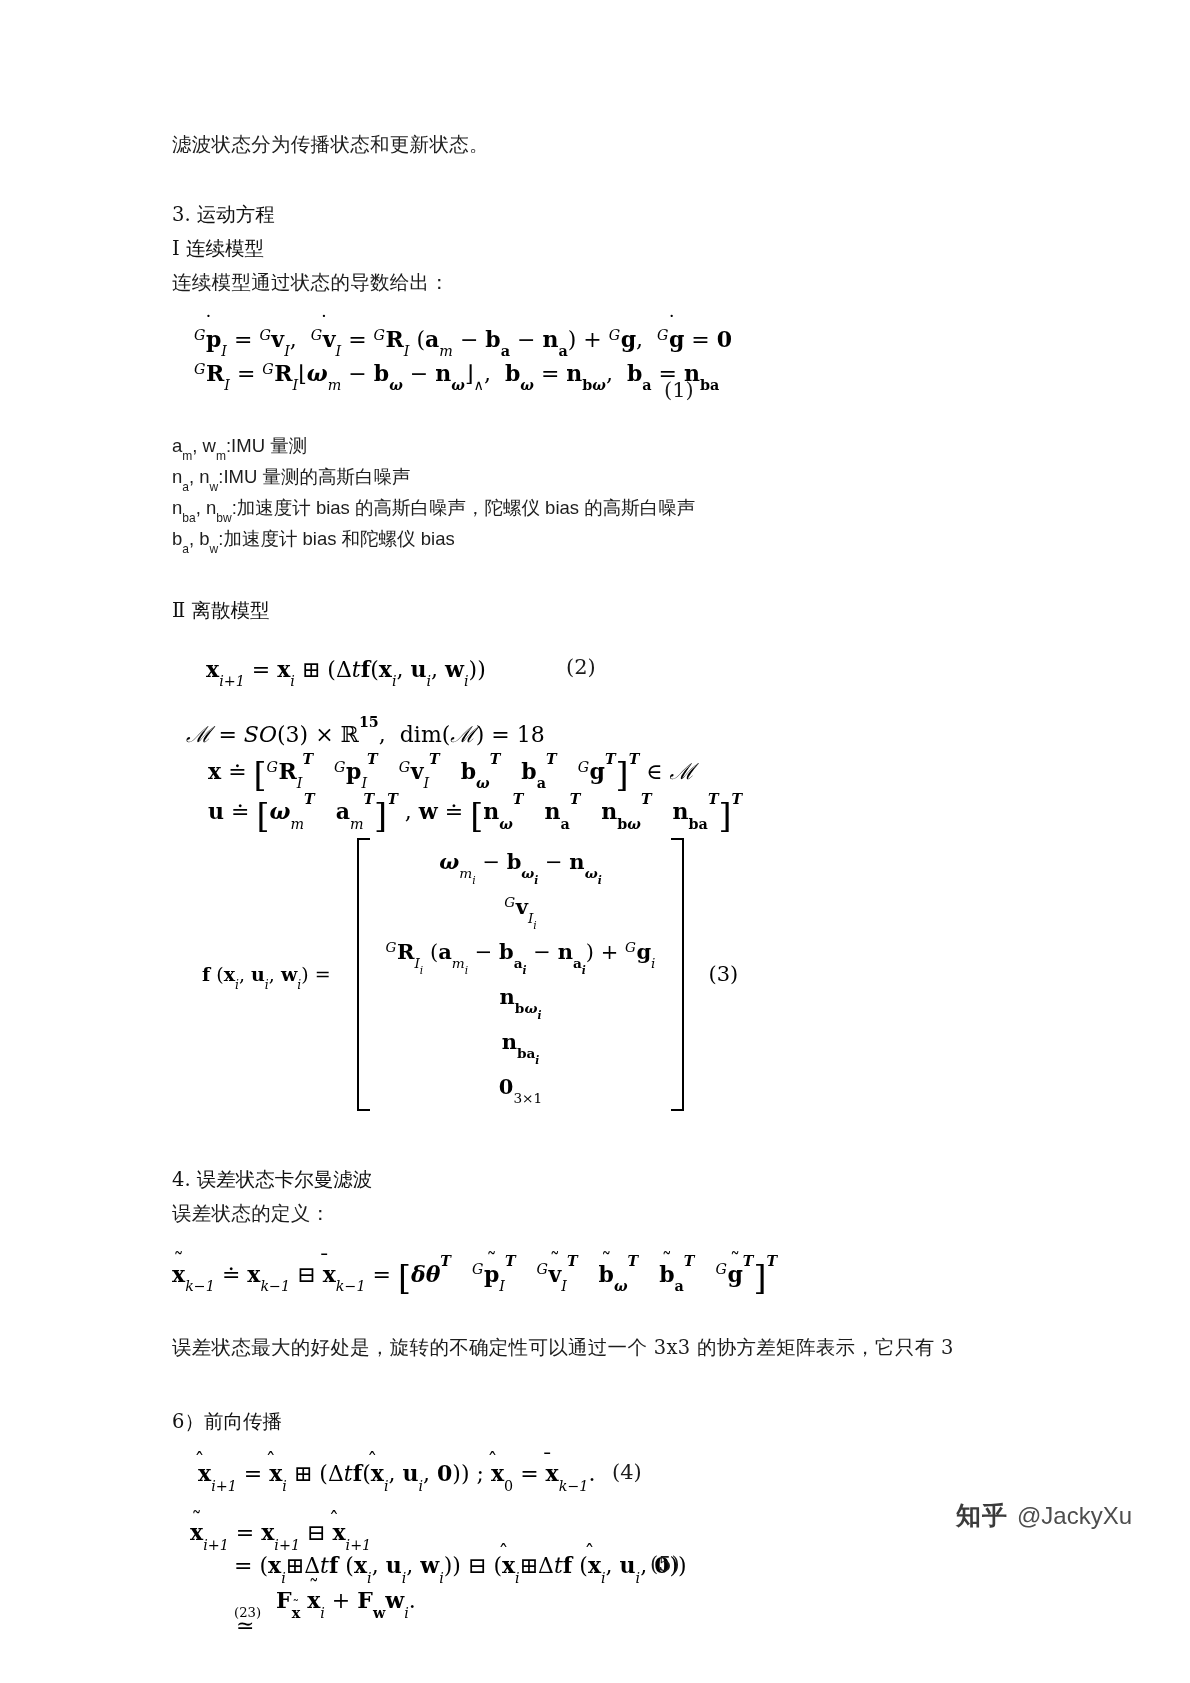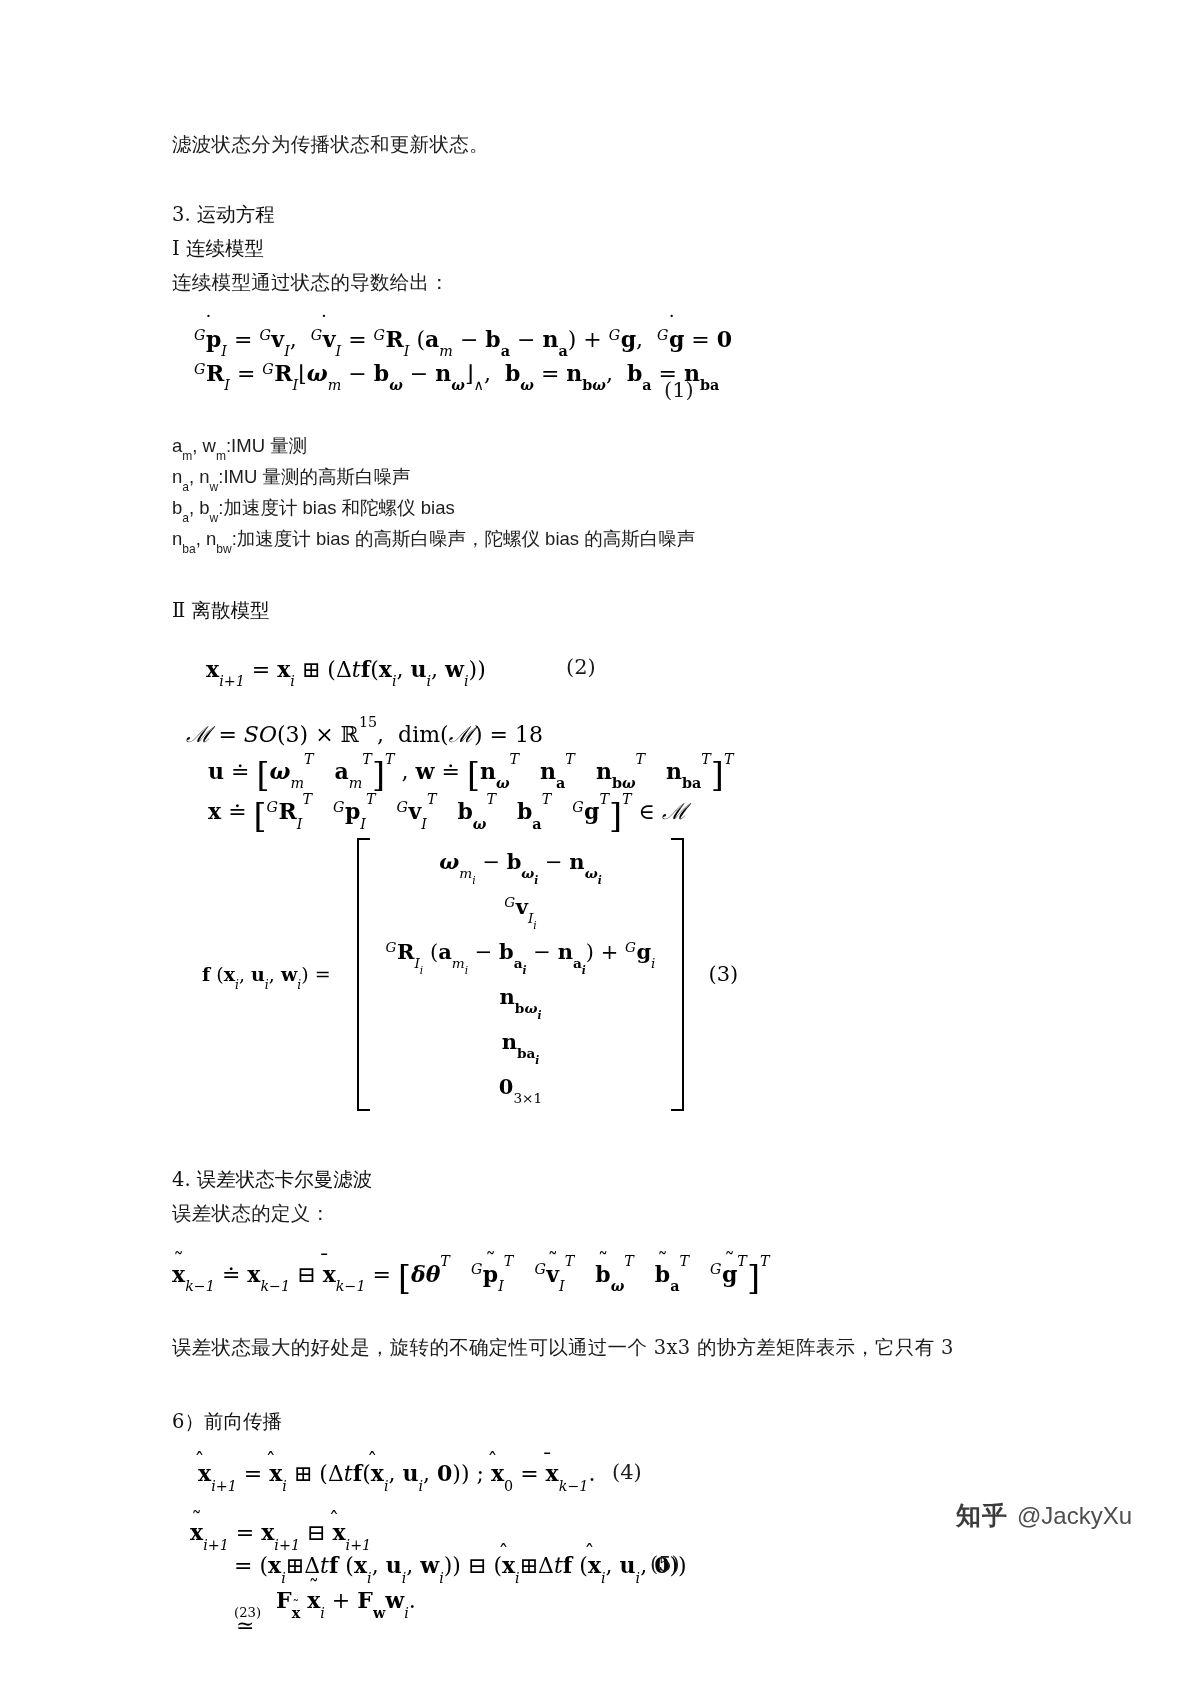--- a/index.html
+++ b/index.html
@@ -68,21 +68,21 @@
   .mbi { font-weight: bold; font-style: italic; }
   .mup { font-style: normal; }
 
   
   sub, sup {
     font-size: 65%;
     line-height: 0;
     position: relative;
   }
   sub { bottom: -0.28em; }
-  sup { top: -0.50em; }
+  sup { top: -0.50em; font-weight: bold; }
   sub sub, sub sup, sup sub, sup sup { font-size: 78%; }
 
   .presup {
     font-size: 65%;
     font-style: italic;
     position: relative;
     top: -0.52em;
     margin-right: 0.5px;
   }
 
@@ -222,24 +222,24 @@
     <div class="sp-lg" style="height:38px;"></div>
 
     <div>
       <div class="cn-sans">
         <span>a<sub>m</sub>, w<sub>m</sub></span><span>:IMU 量测</span>
       </div>
       <div class="cn-sans">
         <span>n<sub>a</sub>, n<sub>w</sub></span><span>:IMU 量测的高斯白噪声</span>
       </div>
       <div class="cn-sans">
+        <span>n<sub>ba</sub>, n<sub>bw</sub></span><span>:加速度计 bias 的高斯白噪声，陀螺仪 bias 的高斯白噪声</span>
+      </div>
+      <div class="cn-sans">
         <span>b<sub>a</sub>, b<sub>w</sub></span><span>:加速度计 bias 和陀螺仪 bias</span>
-      </div>
-      <div class="cn-sans">
-        <span>n<sub>ba</sub>, n<sub>bw</sub></span><span>:加速度计 bias 的高斯白噪声，陀螺仪 bias 的高斯白噪声</span>
       </div>
     </div>
 
     <div class="sp-lg" style="height:40px;"></div>
 
     <div class="heading">Ⅱ 离散模型</div>
 
     <div class="sp-md"></div>
 
     <div class="eq-block" style="padding-left:34px;">
@@ -252,48 +252,48 @@
       <div class="eq-num" style="left:394px; top:3px;">(2)</div>
     </div>
 
     <div class="sp-lg" style="height:30px;"></div>
 
     <div class="eq-block" style="padding-left:14px;">
 
       <div class="eq-row math" style="font-size:22px; line-height:36px;">
         <span class="mi">ℳ</span><span class="mup"> = </span><span class="mi">SO</span><span class="mup">(</span><span class="mup">3</span><span class="mup">)</span>
         <span class="mup"> × </span><span class="mup">ℝ</span><sup class="mup">15</sup><span class="mup">,&nbsp; dim(</span><span class="mi">ℳ</span><span class="mup">) = 18</span>
+      </div>
+
+      <div class="eq-row math" style="font-size:22px; line-height:36px; padding-left:22px;">
+        <span class="mb">x</span>
+        <span class="mup"> ≐ </span>
+        <span class="inl-brk-l">[</span><span class="presup">G</span><span class="mb">R</span><sub class="mi">I</sub><sup class="mi">T</sup>&nbsp;&nbsp;
+        <span class="presup">G</span><span class="mb">p</span><sub class="mi">I</sub><sup class="mi">T</sup>&nbsp;&nbsp;
+        <span class="presup">G</span><span class="mb">v</span><sub class="mi">I</sub><sup class="mi">T</sup>&nbsp;&nbsp;
+        <span class="mb">b</span><sub class="mbi">ω</sub><sup class="mi">T</sup>&nbsp;&nbsp;
+        <span class="mb">b</span><sub class="mb">a</sub><sup class="mi">T</sup>&nbsp;&nbsp;
+        <span class="presup">G</span><span class="mb">g</span><sup class="mi">T</sup><span class="inl-brk-r">]</span><sup class="mi">T</sup>
+        <span class="mup"> ∈ </span><span class="mi">ℳ</span>
       </div>
 
       <div class="eq-row math" style="font-size:22px; line-height:36px; padding-left:22px;">
         <span class="mb">u</span>
         <span class="mup"> ≐ </span>
         <span class="inl-brk-l">[</span><span class="mbi">ω</span><sub class="mi">m</sub><sup class="mi">T</sup>&nbsp;&nbsp;
         <span class="mb">a</span><sub class="mi">m</sub><sup class="mi">T</sup><span class="inl-brk-r">]</span><sup class="mi">T</sup>
         <span class="mup">, </span>
         <span class="mb">w</span>
         <span class="mup"> ≐ </span>
         <span class="inl-brk-l">[</span><span class="mb">n</span><sub class="mbi">ω</sub><sup class="mi">T</sup>&nbsp;&nbsp;
         <span class="mb">n</span><sub class="mb">a</sub><sup class="mi">T</sup>&nbsp;&nbsp;
         <span class="mb">n</span><sub class="mb">b<span class="mbi">ω</span></sub><sup class="mi">T</sup>&nbsp;&nbsp;
         <span class="mb">n</span><sub class="mb">ba</sub><sup class="mi">T</sup><span class="inl-brk-r">]</span><sup class="mi">T</sup>
       </div>
 
-      <div class="eq-row math" style="font-size:22px; line-height:36px; padding-left:22px;">
-        <span class="mb">x</span>
-        <span class="mup"> ≐ </span>
-        <span class="inl-brk-l">[</span><span class="presup">G</span><span class="mb">R</span><sub class="mi">I</sub><sup class="mi">T</sup>&nbsp;&nbsp;
-        <span class="presup">G</span><span class="mb">p</span><sub class="mi">I</sub><sup class="mi">T</sup>&nbsp;&nbsp;
-        <span class="presup">G</span><span class="mb">v</span><sub class="mi">I</sub><sup class="mi">T</sup>&nbsp;&nbsp;
-        <span class="mb">b</span><sub class="mbi">ω</sub><sup class="mi">T</sup>&nbsp;&nbsp;
-        <span class="mb">b</span><sub class="mb">a</sub><sup class="mi">T</sup>&nbsp;&nbsp;
-        <span class="presup">G</span><span class="mb">g</span><sup class="mi">T</sup><span class="inl-brk-r">]</span><sup class="mi">T</sup>
-        <span class="mup"> ∈ </span><span class="mi">ℳ</span>
-      </div>
-
       <div style="display:flex; align-items:center; margin-top:4px; padding-left:16px;">
         <div class="math" style="font-size:19px; margin-right:26px;">
           <span class="mb">f</span>&nbsp;<span class="mup">(</span><span class="mb">x</span><sub class="mi">i</sub><span class="mup">, </span><span class="mb">u</span><sub class="mi">i</sub><span class="mup">, </span><span class="mb">w</span><sub class="mi">i</sub><span class="mup">)</span>
           <span class="mup"> = </span>
         </div>
         <div class="matrix-wrap">
           <div class="brk brk-l"></div>
           <div class="matrix-body math">
             <div>
               <span class="mbi">ω</span><sub class="mi">m<sub>i</sub></sub>

